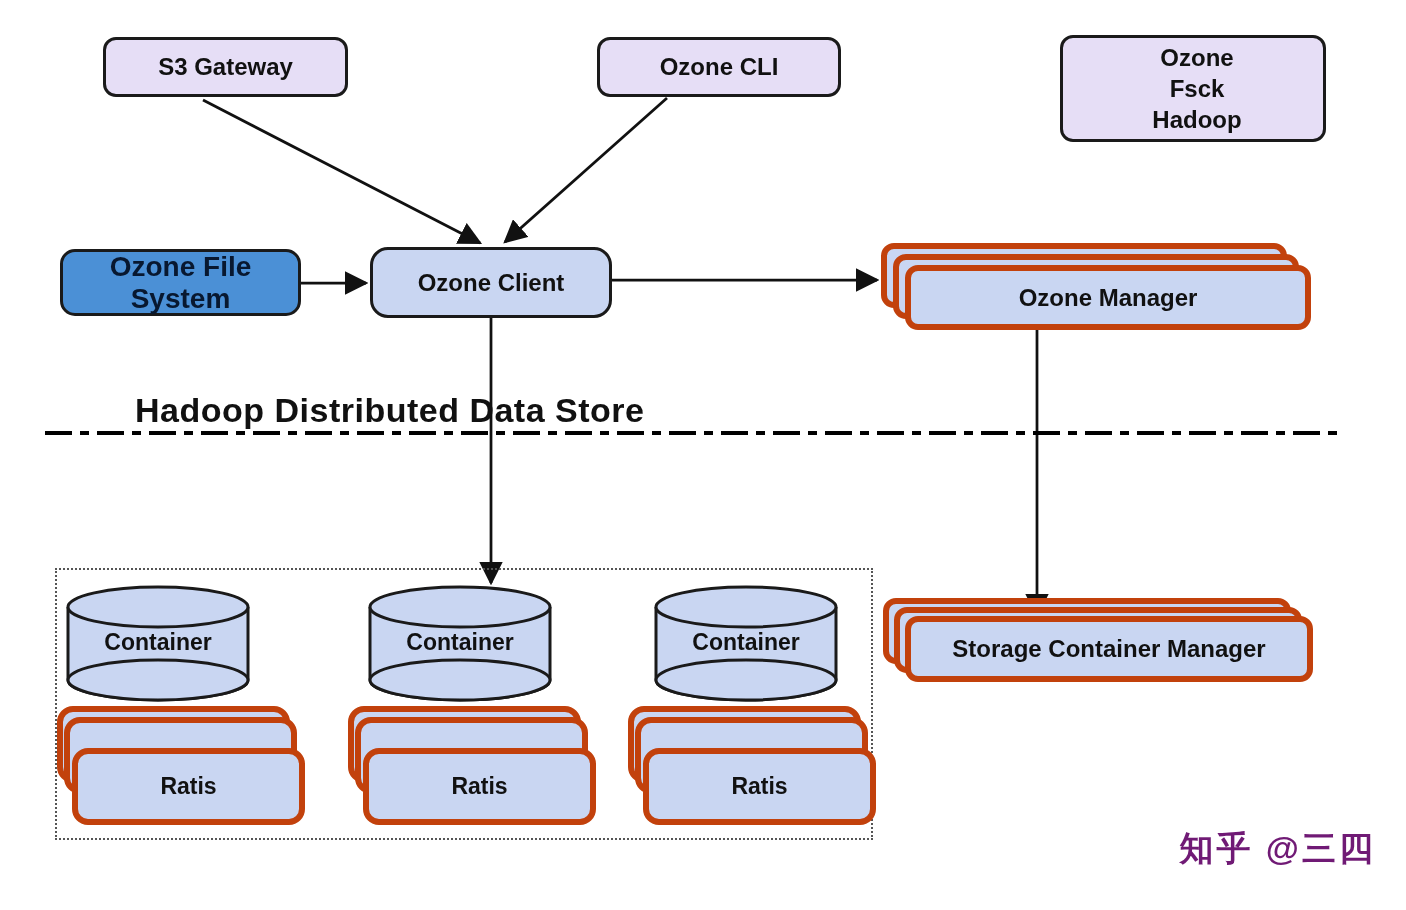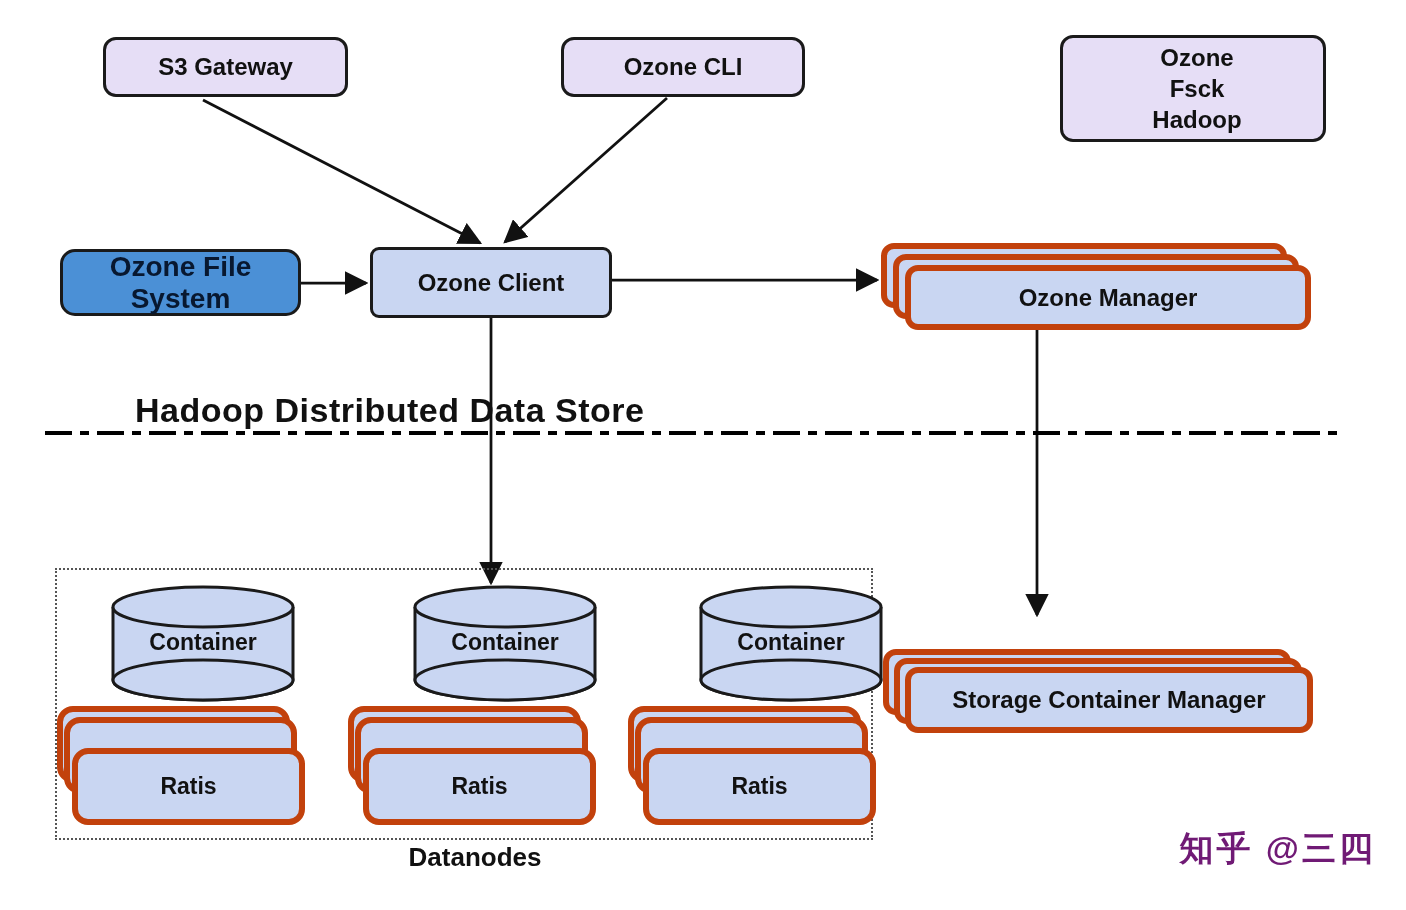--- a/index.html
+++ b/index.html
@@ -17,21 +17,21 @@
   .lightblue{background:#c9d6f2;}
   .darkblue{background:#4b90d6;color:#081830;}
   .fsck-lines{display:flex;flex-direction:column;line-height:31px;}
   .label-23{font-size:23px;margin-top:20px;}
   .label-24{font-size:24px;}
   .stack{position:absolute;z-index:2;}
   .stack .layer{
     position:absolute;background:#c9d6f2;border:6px solid #c2410c;border-radius:13px;
     box-sizing:border-box;display:flex;align-items:center;justify-content:center;
   }
-  .cylinder{position:absolute;z-index:2;width:184px;height:117px;margin-left:45px;}
+  .cylinder{position:absolute;z-index:2;width:184px;height:117px;}
   .cyl-label{
     position:absolute;left:0;top:44px;width:100%;text-align:center;font-size:23px;z-index:3;
   }
   .divider-title{
     position:absolute;left:135px;top:391px;z-index:2;font-size:34px;letter-spacing:0.5px;
   }
   .datanodes-box{
     position:absolute;left:55px;top:568px;width:818px;height:272px;z-index:1;
     border:2px dotted #555;box-sizing:border-box;background:transparent;
   }
@@ -60,37 +60,37 @@
     <line x1="612" y1="280" x2="877" y2="280" stroke="#111" stroke-width="2.75" marker-end="url(#arrow)"></line>
     <line x1="491" y1="318" x2="491" y2="583" stroke="#111" stroke-width="2.75" marker-end="url(#arrow)"></line>
     <line x1="1037" y1="330" x2="1037" y2="615" stroke="#111" stroke-width="2.75" marker-end="url(#arrow)"></line>
     <path d="M45,433 H1345" stroke="#000" stroke-width="4" stroke-dasharray="27 8 9 8" fill="none"></path>
   </svg>
 
   <div class="node lavender label-24" style="left:103px;top:37px;width:245px;height:60px;">
     <span>S3 Gateway</span>
   </div>
 
-  <div class="node lavender label-24" style="left:561px;top:37px;width:244px;height:60px;">
+  <div class="node lavender label-24" style="left:597px;top:37px;width:244px;height:60px;">
     <span>Ozone CLI</span>
   </div>
 
   <div class="node lavender label-24" style="left:1060px;top:35px;width:266px;height:107px;padding-left:8px;">
     <span class="fsck-lines">
       <span>Ozone</span>
       <span>Fsck</span>
       <span>Hadoop</span>
     </span>
   </div>
 
   <div class="node darkblue" style="left:60px;top:249px;width:241px;height:67px;border-radius:15px;font-size:28px;">
     <span>Ozone File System</span>
   </div>
 
-  <div class="node lightblue label-24" style="left:370px;top:247px;width:242px;height:71px;border-radius:9px;">
+  <div class="node lightblue label-24" style="left:370px;top:247px;width:242px;height:71px;border-radius:18px;">
     <span>Ozone Client</span>
   </div>
 
   <div class="stack" style="left:881px;top:243px;width:432px;height:90px;">
     <div class="layer" style="left:0;top:0;width:406px;height:65px;"></div>
     <div class="layer" style="left:12px;top:11px;width:406px;height:65px;"></div>
     <div class="layer label-24" style="left:24px;top:22px;width:406px;height:65px;">
       <span>Ozone Manager</span>
     </div>
   </div>
@@ -143,25 +143,24 @@
   </div>
 
   <div class="stack" style="left:628px;top:706px;width:250px;height:102px;">
     <div class="layer" style="left:0;top:0;width:233px;height:77px;border-radius:16px;"></div>
     <div class="layer" style="left:7px;top:11px;width:233px;height:77px;border-radius:16px;"></div>
     <div class="layer label-23" style="left:15px;top:22px;width:233px;height:77px;border-radius:16px;">
       <span>Ratis</span>
     </div>
   </div>
 
-  <div class="stack" style="left:883px;top:649px;width:434px;height:88px;">
+  <div class="stack" style="left:883px;top:598px;width:434px;height:88px;">
     <div class="layer" style="left:0;top:0;width:408px;height:66px;"></div>
     <div class="layer" style="left:11px;top:9px;width:408px;height:66px;"></div>
     <div class="layer label-24" style="left:22px;top:18px;width:408px;height:66px;">
       <span>Storage Container Manager</span>
     </div>
   </div>
 
-  <div class="datanodes-label">Datanodes</div>
 
   <div class="watermark">知乎 @三四</div>
 
 </div>
 
 </body></html>

